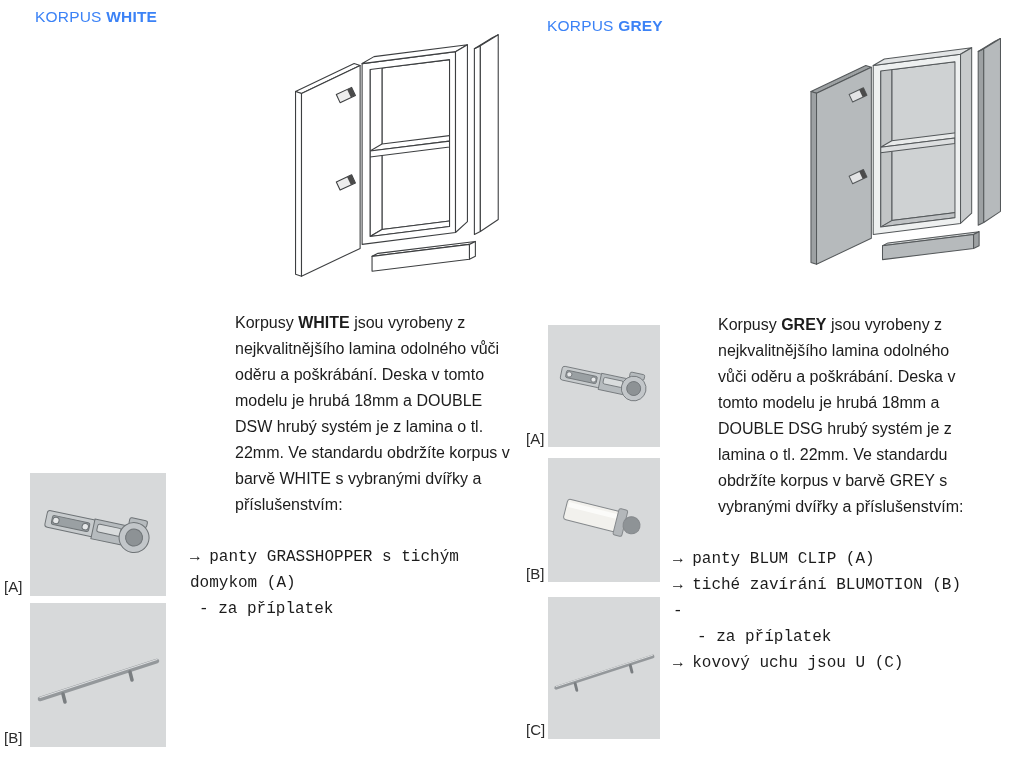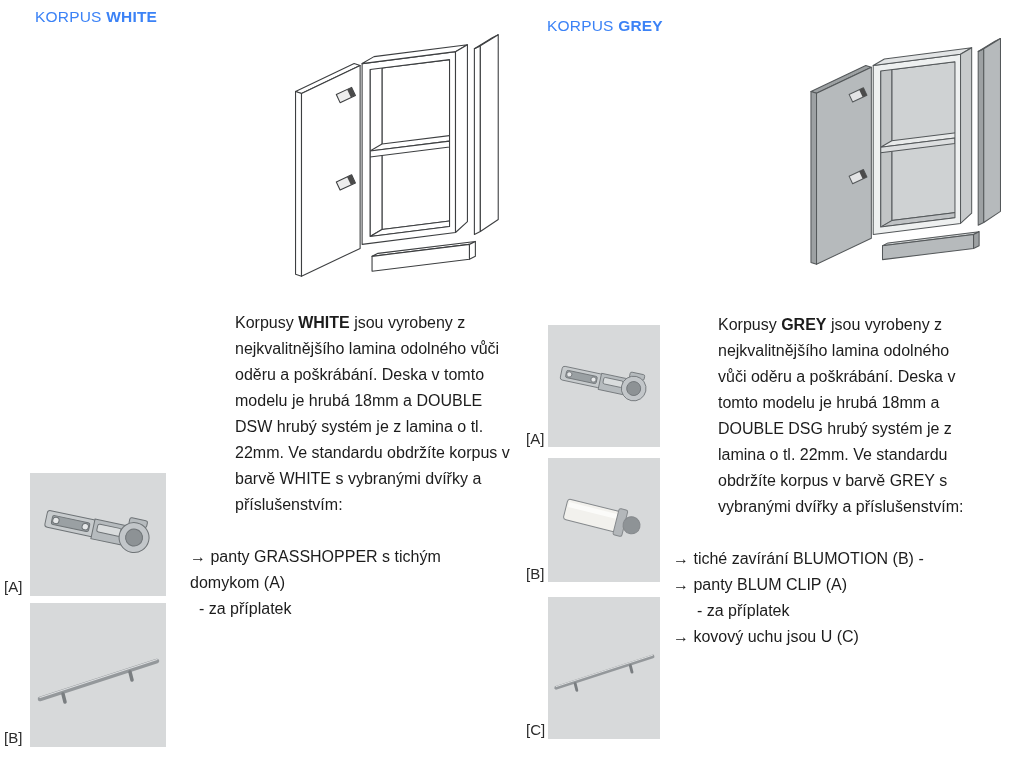--- a/index.html
+++ b/index.html
@@ -10,21 +10,21 @@
     color:#1c1c1c;
     font-family:"Liberation Sans", sans-serif;
     overflow:hidden;
   }
   .abs { position:absolute; }
   .sec-title { font-size:15.5px; font-weight:400; letter-spacing:.2px; color:#3b82f6; }
   .sec-title b { font-weight:700; }
   .txt { font-size:16px; line-height:26px; }
   .txt .intro { margin-bottom:26px;margin-left:45px; }
   .txt b { font-weight:700; }
-  .li { white-space:normal; }
+  .li { white-space:normal;font-family:Liberation Mono, monospace; }
   .li.indent-sm { padding-left:9px; }
   .li.indent-lg { padding-left:24px; }
   .imgbox {
     position:absolute;
     background:#d7d9da;
     display:flex; align-items:center; justify-content:center;
     overflow:hidden;
   }
   .imgbox svg { display:block; }
   .tag { position:absolute; font-size:15px; color:#2b2b2b; }
@@ -201,20 +201,20 @@
         <line x1="33" y1="90" x2="35" y2="98" stroke="#7a7e81" stroke-width="3.5"></line>
         <line x1="100" y1="68" x2="102" y2="76" stroke="#7a7e81" stroke-width="3.5"></line>
       </g>
     </svg>
   </div>
   <span class="tag" style="left:526px; top:721px;">[C]</span>
 
   <div class="txt abs" style="left:673px; top:312px; width:292px;">
     <p class="intro"><span>Korpusy </span><b>GREY</b><span> jsou vyrobeny z nejkvalitnějšího lamina odolného vůči oděru a poškrábání. Deska v tomto modelu je hrubá 18mm a DOUBLE DSG hrubý systém je z lamina o tl. 22mm. Ve standardu obdržíte korpus v barvě GREY s vybranými dvířky a příslušenstvím:</span></p>
     <div>
+      <div class="li">→ panty BLUM CLIP (A)</div>
       <div class="li">→ tiché zavírání BLUMOTION (B) -</div>
-      <div class="li">→ panty BLUM CLIP (A)</div>
       <div class="li indent-lg">- za příplatek</div>
       <div class="li">→ kovový uchu jsou U (C)</div>
     </div>
   </div>
 
 </section>
 
 </body></html>

